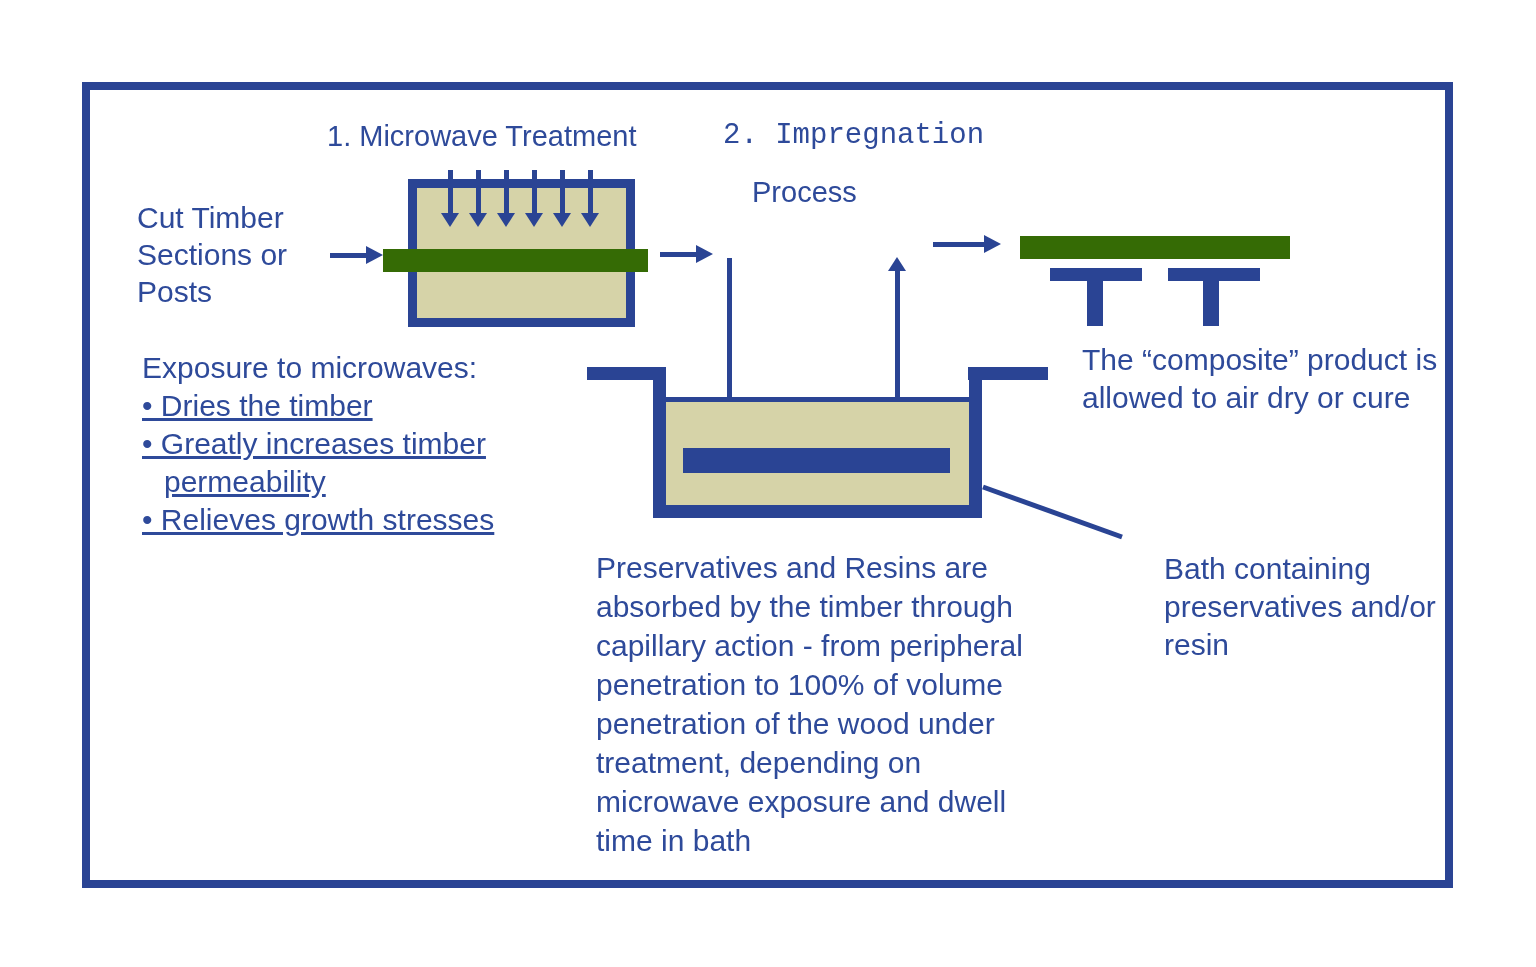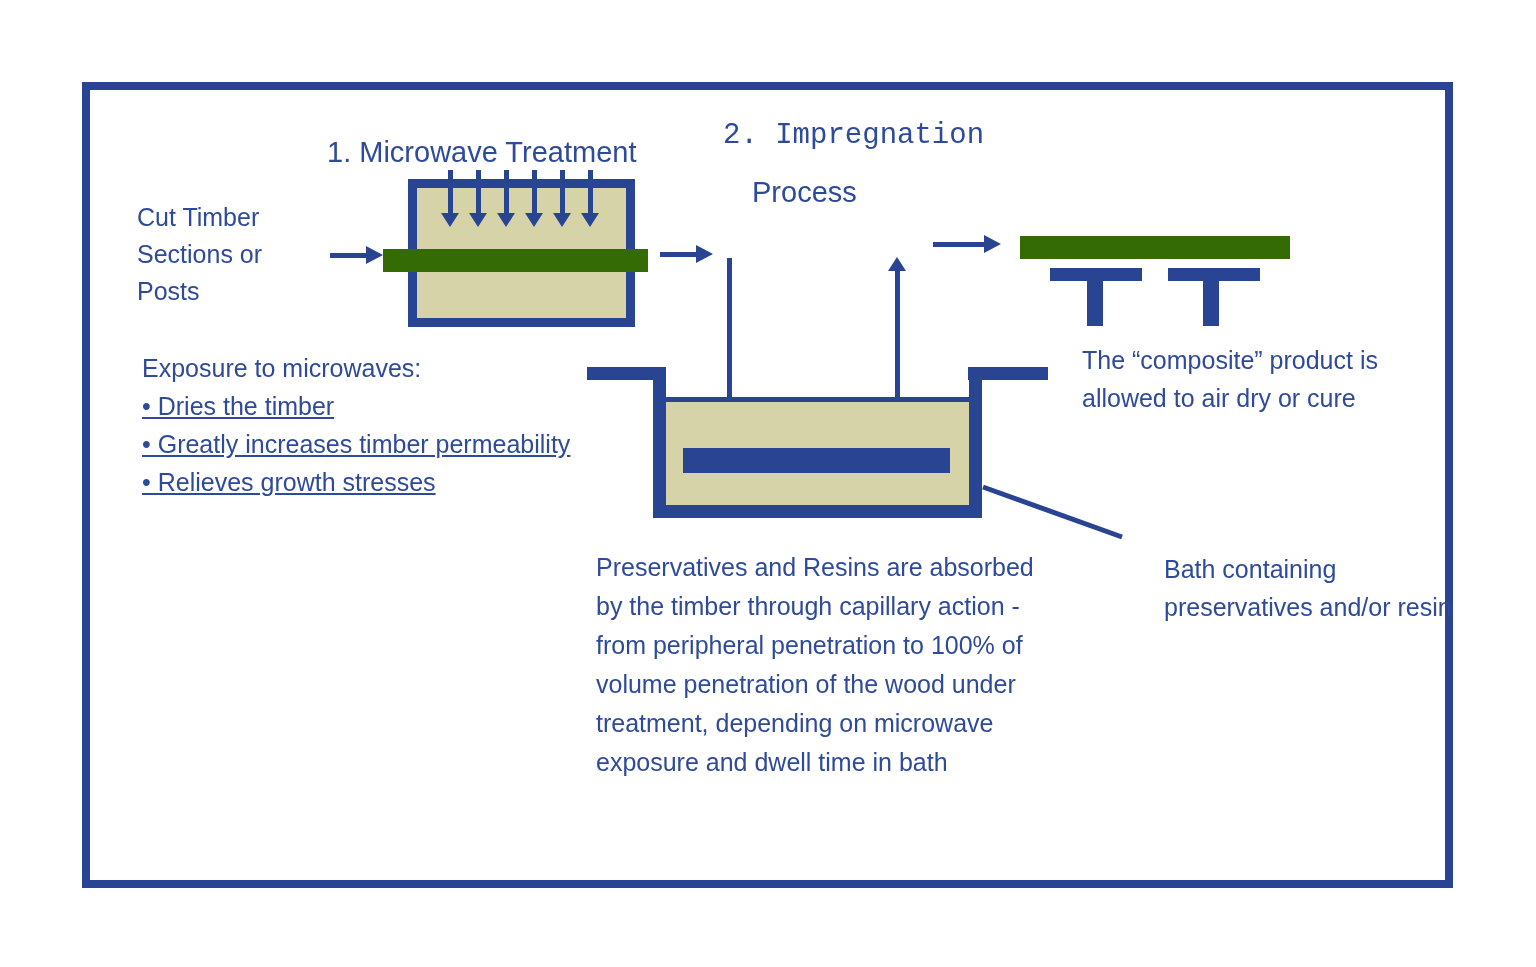--- a/index.html
+++ b/index.html
@@ -1,20 +1,20 @@
 <!DOCTYPE html>
 <html><head>
 <meta charset="utf-8">
 <style>
   html,body{margin:0;padding:0;width:1536px;height:967px;background:#ffffff;overflow:hidden;}
   body{font-family:"Liberation Sans", sans-serif;color:#2e4a9a;}
   .canvas{position:relative;width:1536px;height:967px;}
   .abs{position:absolute;}
   .frame{left:82px;top:82px;width:1371px;height:806px;border:8px solid #2a4494;box-sizing:border-box;}
-  .txt{font-size:25px;line-height:38px;color:#2e4a9a;}
+  .txt{font-size:30px;line-height:38px;color:#2e4a9a;}
   .title{font-size:29px;line-height:36px;white-space:nowrap;}
   .prelines{white-space:pre-line;line-height:37px;}
   .blue{background:#2a4494;}
   .tan{background:#d6d3a8;}
   .green{background:#356b05;}
   .mw-box{left:408px;top:179px;width:227px;height:148px;border:9px solid #2a4494;background:#d6d3a8;box-sizing:border-box;}
   .shaft-v{width:5px;background:#2a4494;}
   .shaft-h{height:5px;background:#2a4494;}
   .head-down{width:0;height:0;border-left:9px solid transparent;border-right:9px solid transparent;border-top:14px solid #2a4494;}
   .head-up{width:0;height:0;border-left:9px solid transparent;border-right:9px solid transparent;border-bottom:14px solid #2a4494;}
@@ -22,21 +22,21 @@
   ul.bullets{margin:0;padding:0;list-style:none;text-decoration:underline;}
   ul.bullets li{padding-left:22px;text-indent:-22px;}
 </style>
 </head>
 <body>
 
 <div class="canvas">
 
   <div class="abs frame"></div>
 
-  <div class="abs title" style="left:327px;top:118px;margin-top:16px;">1. Microwave Treatment</div>
+  <div class="abs title" style="left:327px;top:118px;">1. Microwave Treatment</div>
   <div class="abs title" style="left:723px;top:118px;font-family:Liberation Mono, monospace;">2. Impregnation</div>
   <div class="abs title" style="left:752px;top:156px;margin-top:18px;">Process</div>
 
   <div class="abs txt prelines" style="left:137px;top:199px;">Cut Timber
 Sections or
 Posts</div>
 
   <div class="abs shaft-h" style="left:330px;top:253px;width:38px;"></div>
   <div class="abs head-right" style="left:366px;top:246px;"></div>
 

